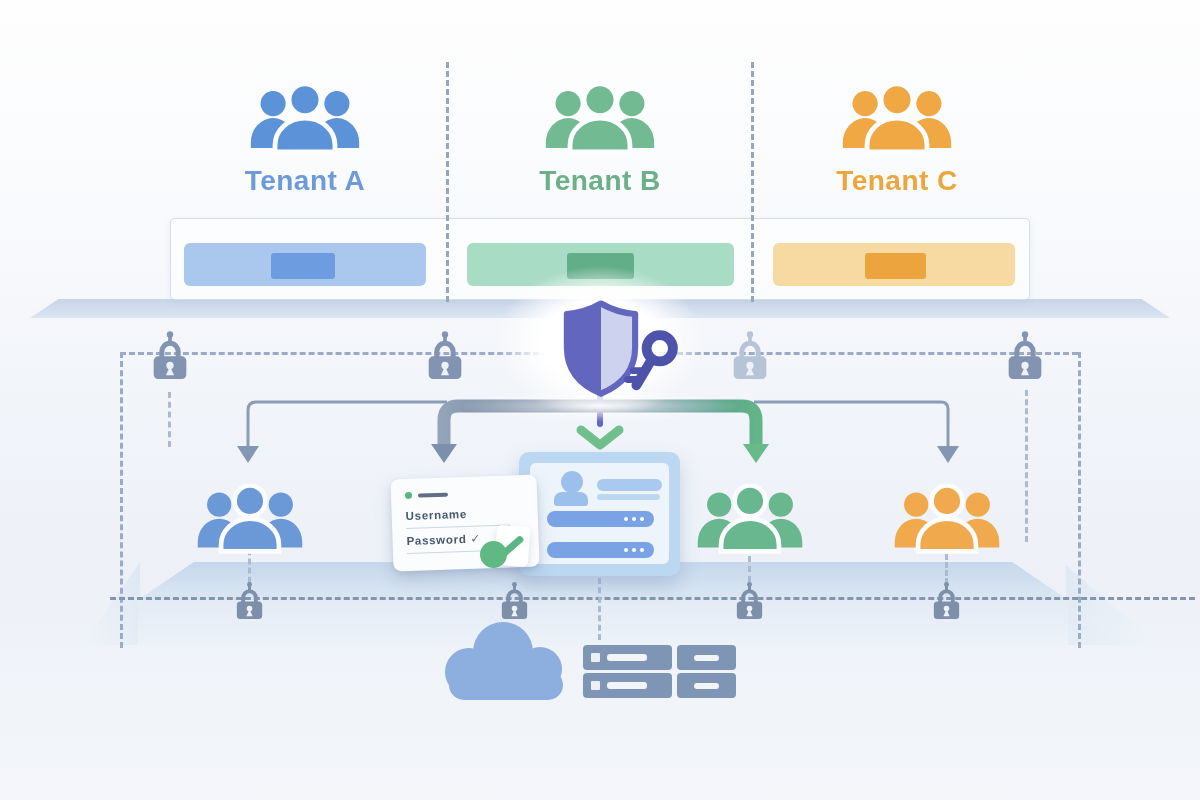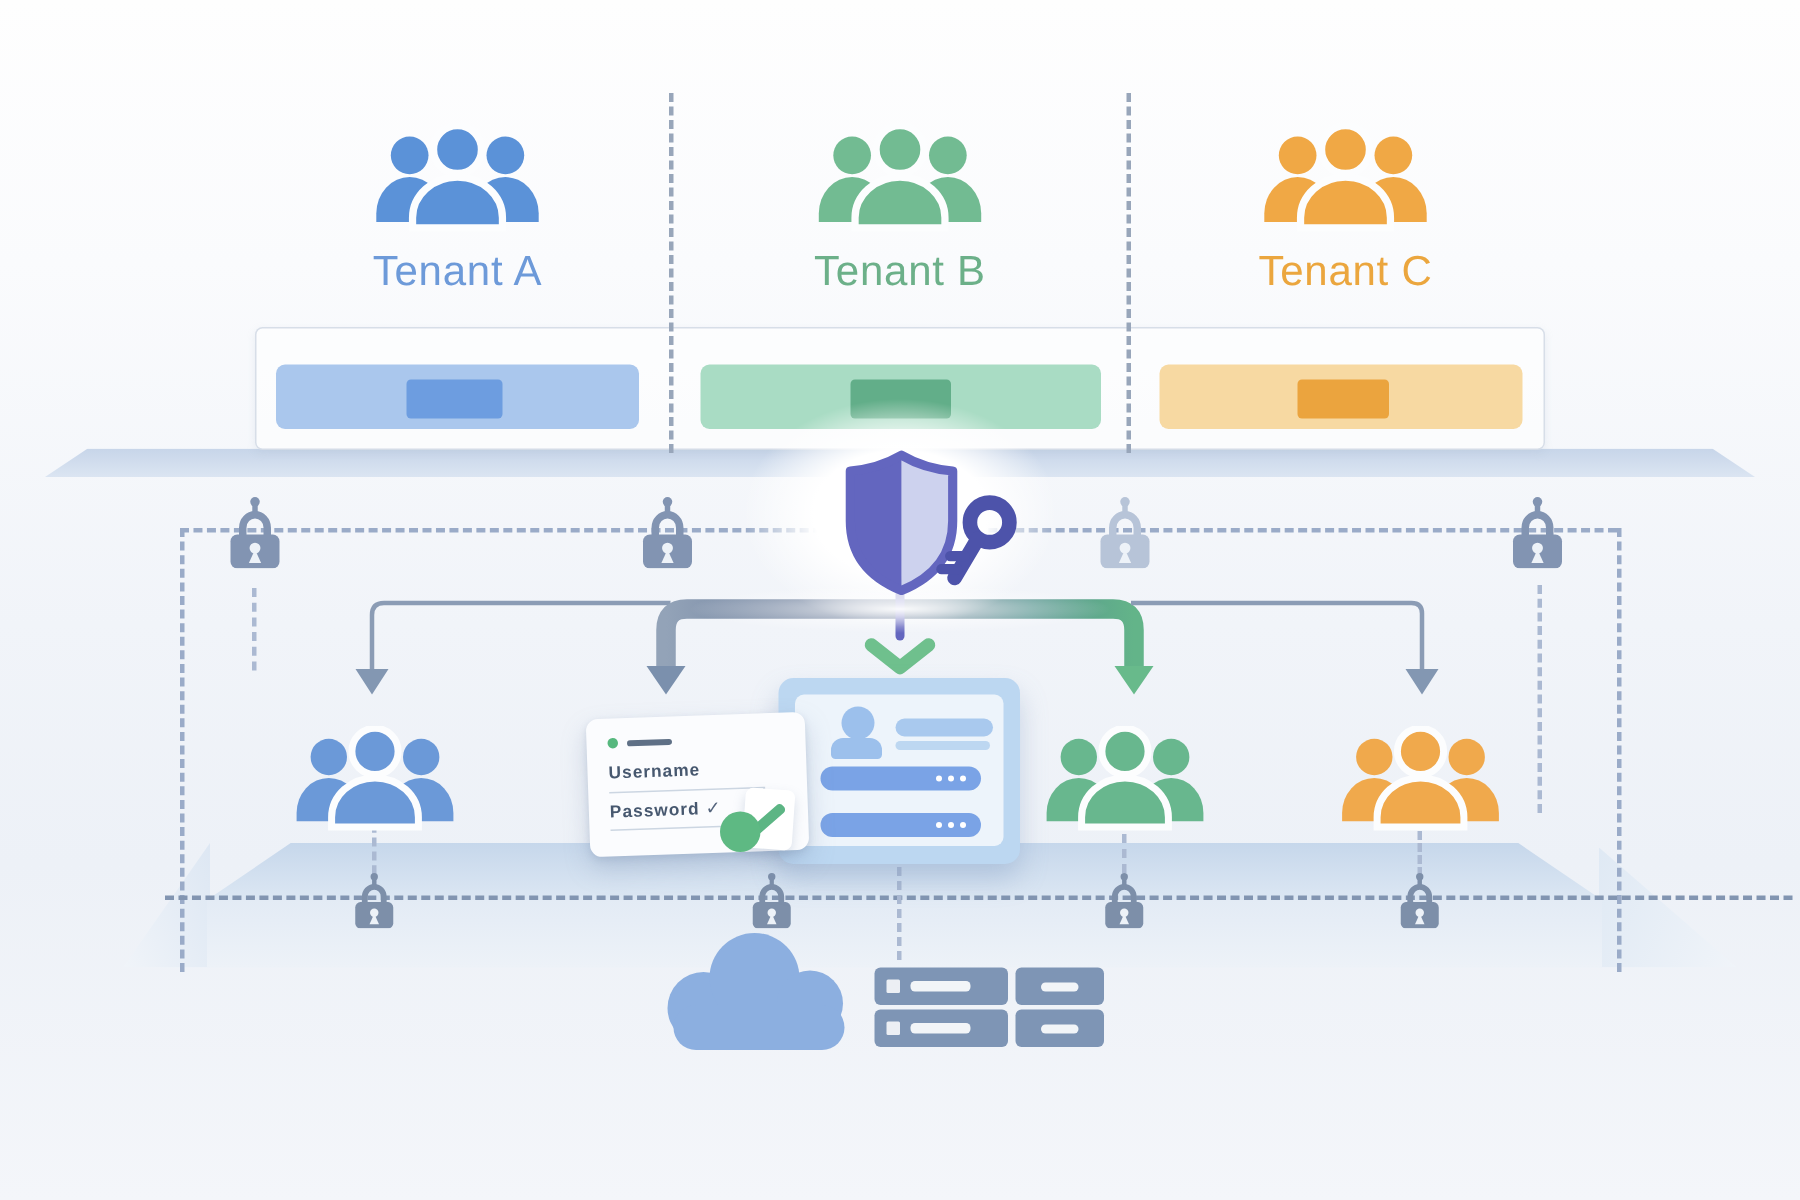--- a/index.html
+++ b/index.html
@@ -9,21 +9,21 @@
     font-family:"Liberation Sans", sans-serif;
     background:linear-gradient(180deg,#fefefe 0%,#fafbfd 22%,#f1f4f9 52%,#edf1f7 72%,#f4f6fa 100%);
   }
   .abs { position:absolute; }
   .sep { width:0; border-left:3px dashed #98a6ba; }
   .boundary { border-color:#9aabc8; }
   .b-top { height:0; border-top:3px dashed; }
   .b-side { width:0; border-left:3px dashed; }
   .stub { width:0; border-left:3px dashed #abb9d2; }
   .lockline { height:0; border-top:3px dashed #8295b1; }
-  .tenant-label { width:240px; text-align:center; font-size:28px; font-weight:400; letter-spacing:.5px; }
+  .tenant-label { width:240px; text-align:center; font-size:28px; font-weight:700; letter-spacing:.5px; }
   .bar {
     background:rgba(255,255,255,.6);
     border:1px solid rgba(208,216,228,.85);
     border-radius:5px;
     box-shadow:0 2px 6px rgba(160,175,200,.18);
   }
   .pill { border-radius:6px; }
   .pill-inner { border-radius:3px; }
   .band1 {
     background:linear-gradient(180deg,#c7d5e9,#dbe5f2);

